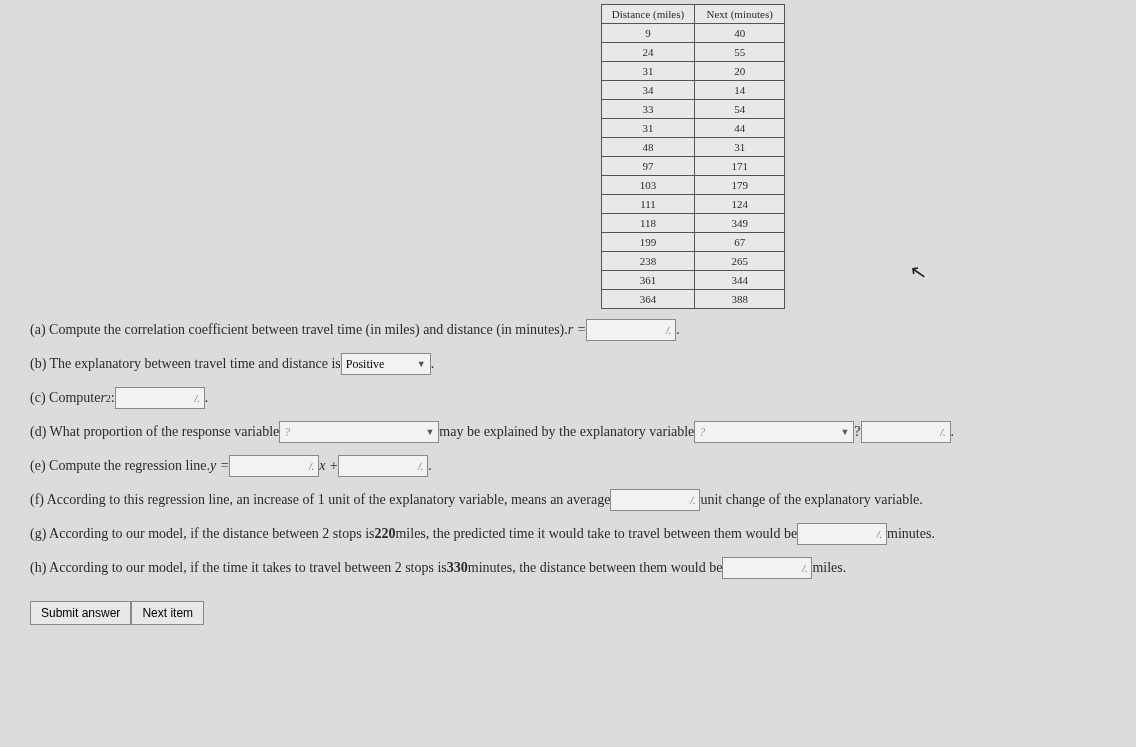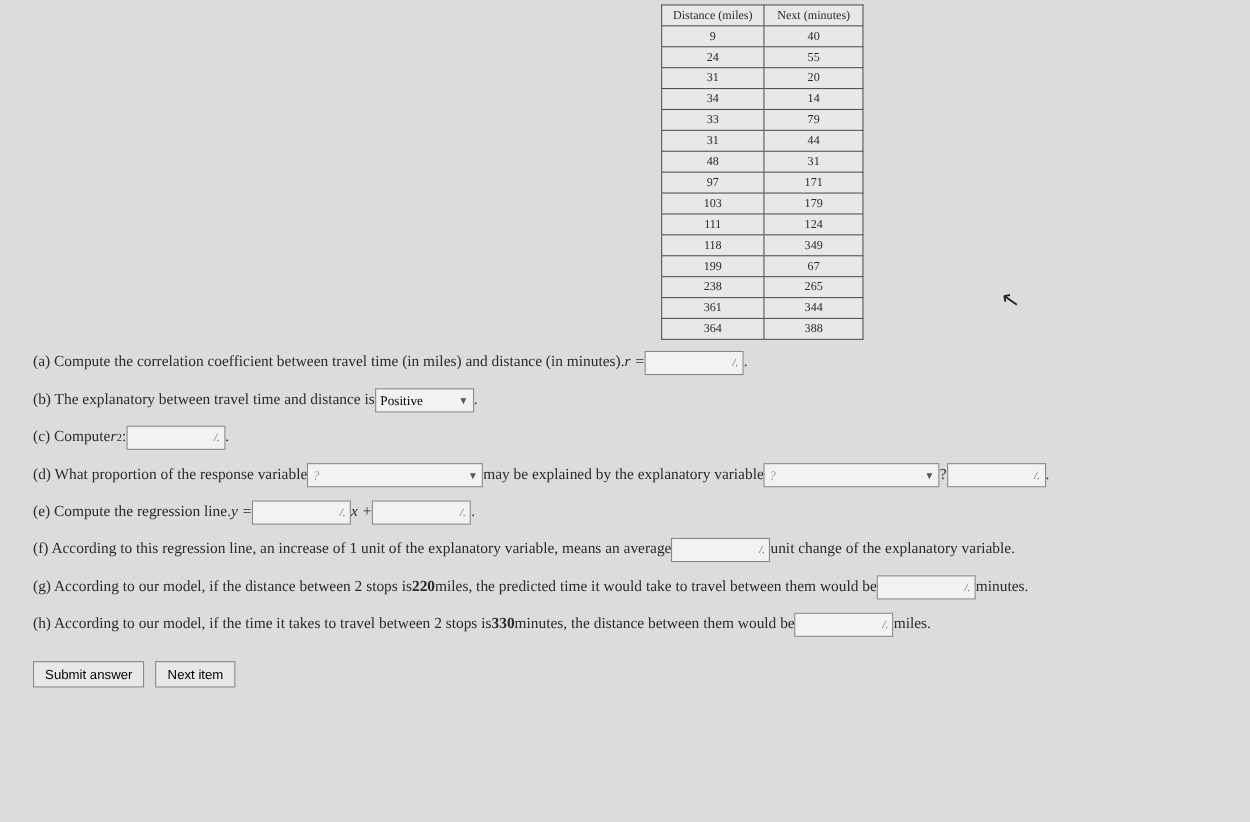--- a/index.html
+++ b/index.html
@@ -66,21 +66,20 @@
     .inputbox .caret {
       font-size: 9px;
       margin-left: 6px;
       color: #555;
     }
     .ital { font-style: italic; }
     .sup { vertical-align: super; font-size: 10px; }
     .btnrow {
       margin: 22px 0 0 10px;
       display: flex;
-      gap: 10px;
     }
     .btn {
       border: 1px solid #888;
       background: #e8e8e8;
       padding: 4px 10px;
       font-size: 12px;
       font-family: Arial, sans-serif;
       cursor: pointer;
     }
     .cursor {
@@ -115,21 +114,21 @@
       <tr>
           <td>31</td>
           <td>20</td>
         </tr>
       <tr>
           <td>34</td>
           <td>14</td>
         </tr>
       <tr>
           <td>33</td>
-          <td>79</td>
+          <td>54</td>
         </tr>
       <tr>
           <td>31</td>
           <td>44</td>
         </tr>
       <tr>
           <td>48</td>
           <td>31</td>
         </tr>
       <tr>

